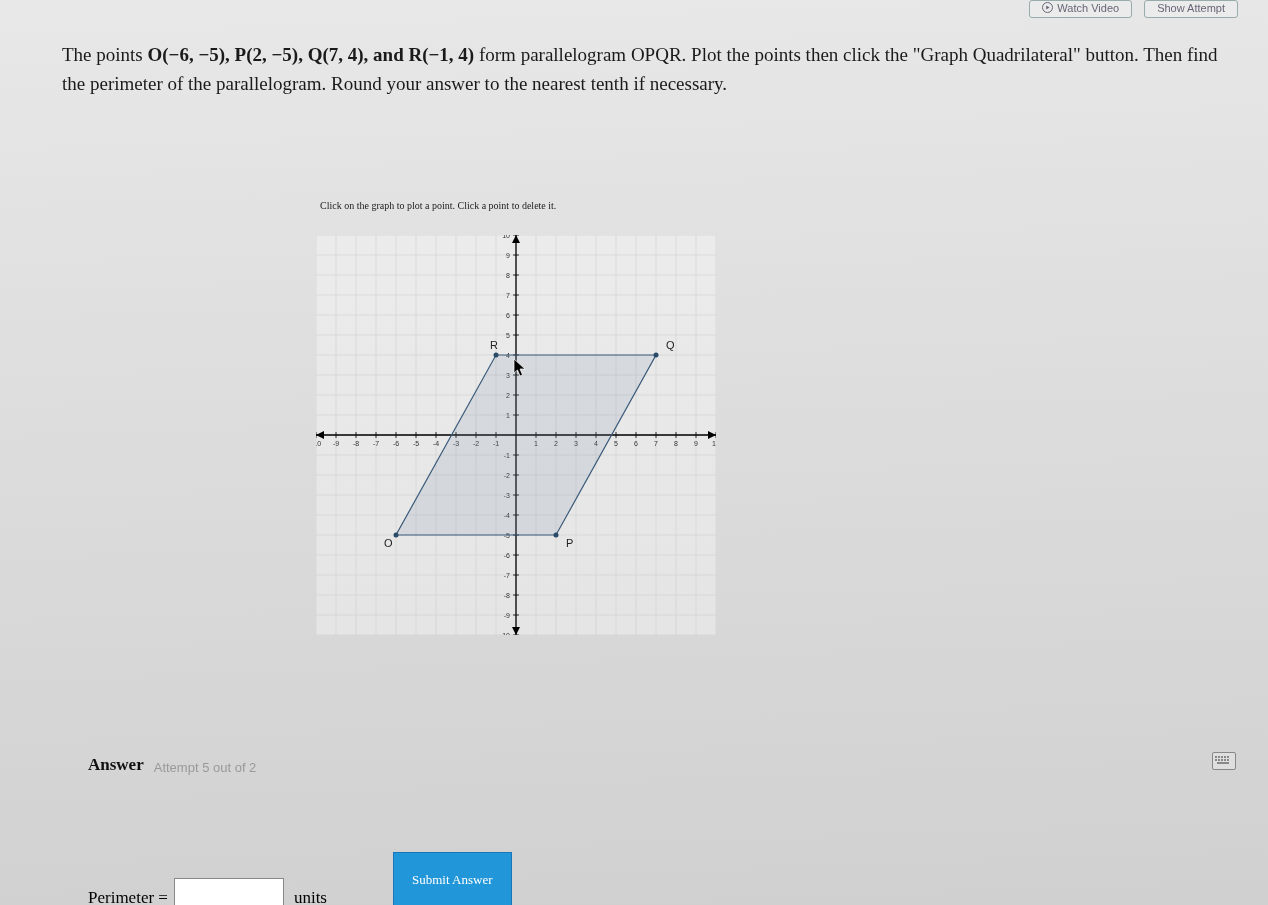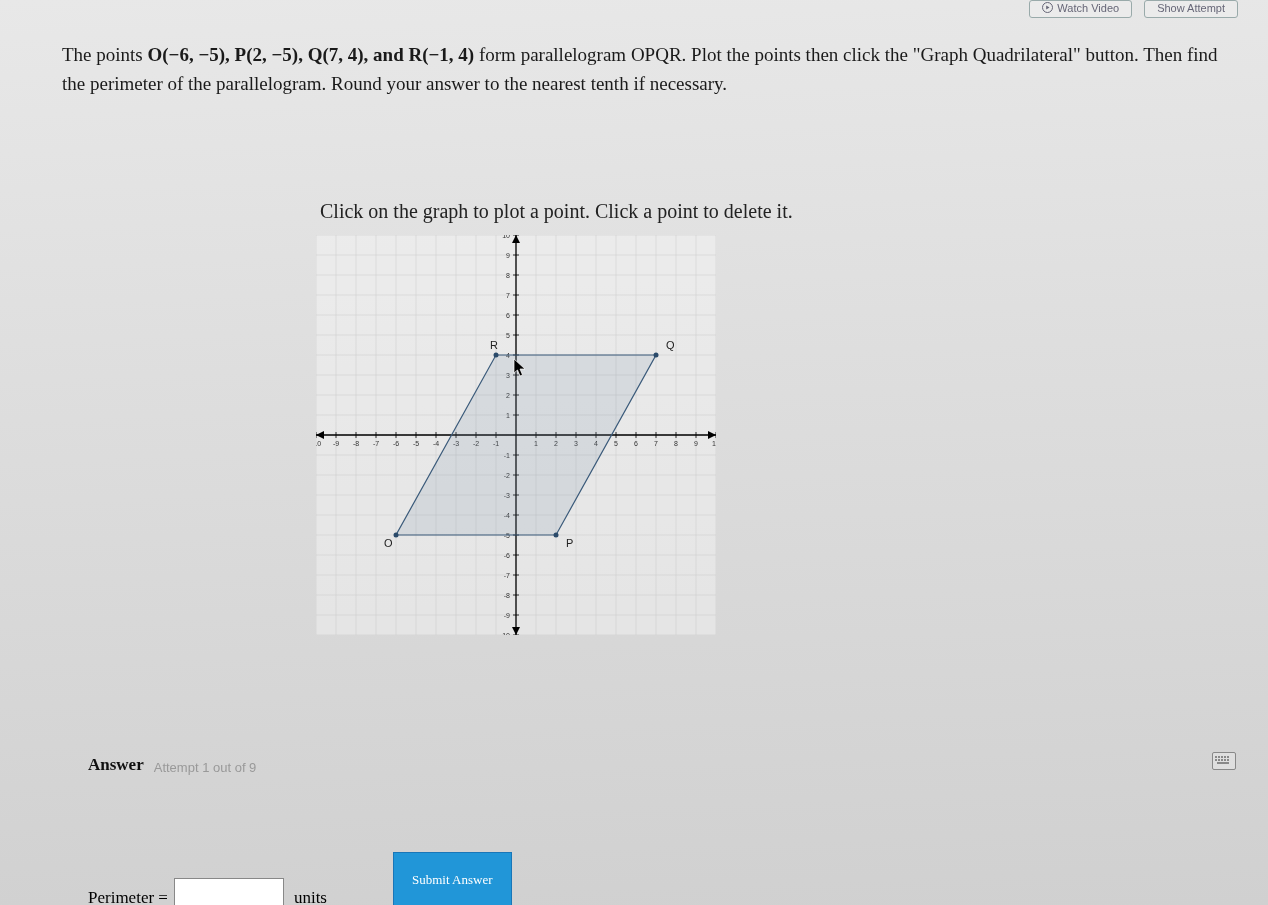--- a/index.html
+++ b/index.html
@@ -1,21 +1,21 @@
 <!DOCTYPE html>
 <html><head>
 <meta charset="utf-8">
 <style>
 *{box-sizing:border-box;margin:0;padding:0}
 body{width:1268px;height:905px;font-family:Georgia,'Times New Roman',serif;background:linear-gradient(135deg,#d4d4d4 0%,#c8c8c8 50%,#bbb 100%);position:relative;overflow:hidden}
 .screen{position:absolute;inset:0;background:linear-gradient(178deg,#e8e8e8 0%,#dedede 40%,#d0d0d0 100%);padding:0}
 .topbar{position:absolute;top:0;right:30px;left:30px;height:18px;display:flex;justify-content:flex-end;gap:12px}
 .pill{border:1px solid #9aa;border-radius:3px;padding:1px 12px 4px;font-family:Arial,sans-serif;font-size:11px;color:#667;background:rgba(255,255,255,.2);display:flex;align-items:center;gap:4px}
 .question{position:absolute;top:40px;left:62px;right:30px;font-size:19px;color:#1a1a1a;line-height:1.55}
-.instr{position:absolute;top:200px;left:320px;font-size:20px;color:#222}
+.instr{position:absolute;top:200px;left:320px;font-size:10px;color:#222}
 .graph-wrap{position:absolute;top:235px;left:316px;width:400px;height:400px}
 .graph-bg{position:absolute;inset:0;background:rgba(255,255,255,.35)}
 svg.grid{position:absolute;inset:0}
 .ans-row{position:absolute;top:755px;left:88px;display:flex;align-items:flex-end;gap:10px;font-size:17px}
 .ans-row .lbl{font-weight:bold;color:#111}
 .ans-row .att{color:#999;font-size:13px;font-family:Arial,sans-serif}
 .perim-row{position:absolute;top:852px;left:88px;display:flex;align-items:flex-end;gap:6px;font-size:17px}
 .perim-row input{width:110px;height:30px;border:1px solid #888;background:#fff;font-size:15px;padding:0 4px}
 .perim-row .u{margin-left:4px;margin-right:60px}
 .submit{background:#2196d8;color:#fff;border:1px solid #1976b8;padding:19px 18px;font-family:Liberation Serif, serif;font-size:13px;cursor:pointer}
@@ -187,21 +187,21 @@
         <text x="174" y="114" font-size="11" fill="#222" font-family="Arial">R</text>
       </svg>
   </div>
 
   <svg class="cursor" width="16" height="20" viewBox="0 0 16 20">
     <path d="M1 1 L1 15 L4.5 12 L7 18 L9.5 17 L7 11 L12 11 Z" fill="#000" stroke="#fff" stroke-width="0.7"></path>
   </svg>
 
   <div class="ans-row">
     <span class="lbl">Answer</span>
-    <span class="att">Attempt 1 out of 9</span>
+    <span class="att">Attempt 5 out of 2</span>
   </div>
 
   <div class="kb-icon">
     <svg width="22" height="16" viewBox="0 0 22 16">
         <rect x="2" y="3" width="2" height="2" fill="#888"></rect>
         <rect x="5" y="3" width="2" height="2" fill="#888"></rect>
         <rect x="8" y="3" width="2" height="2" fill="#888"></rect>
         <rect x="11" y="3" width="2" height="2" fill="#888"></rect>
         <rect x="14" y="3" width="2" height="2" fill="#888"></rect>
         <rect x="2" y="6" width="2" height="2" fill="#888"></rect>

